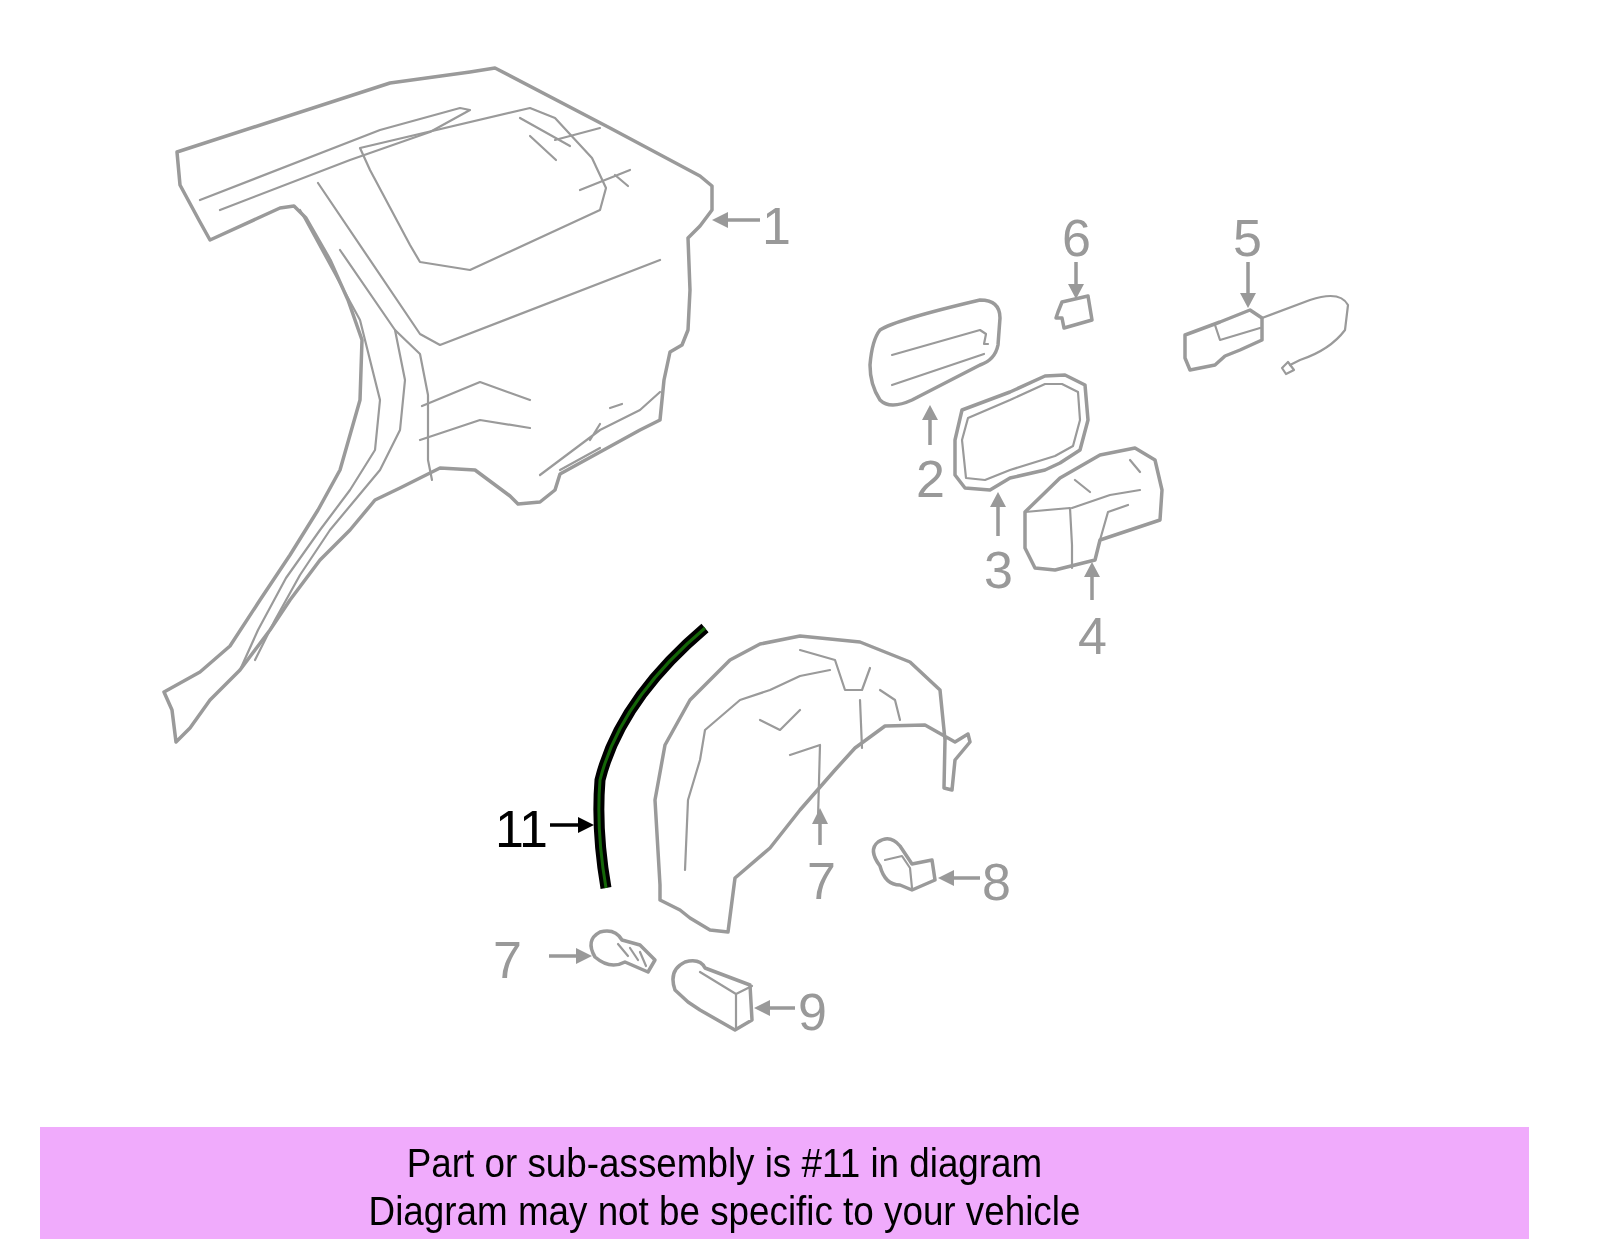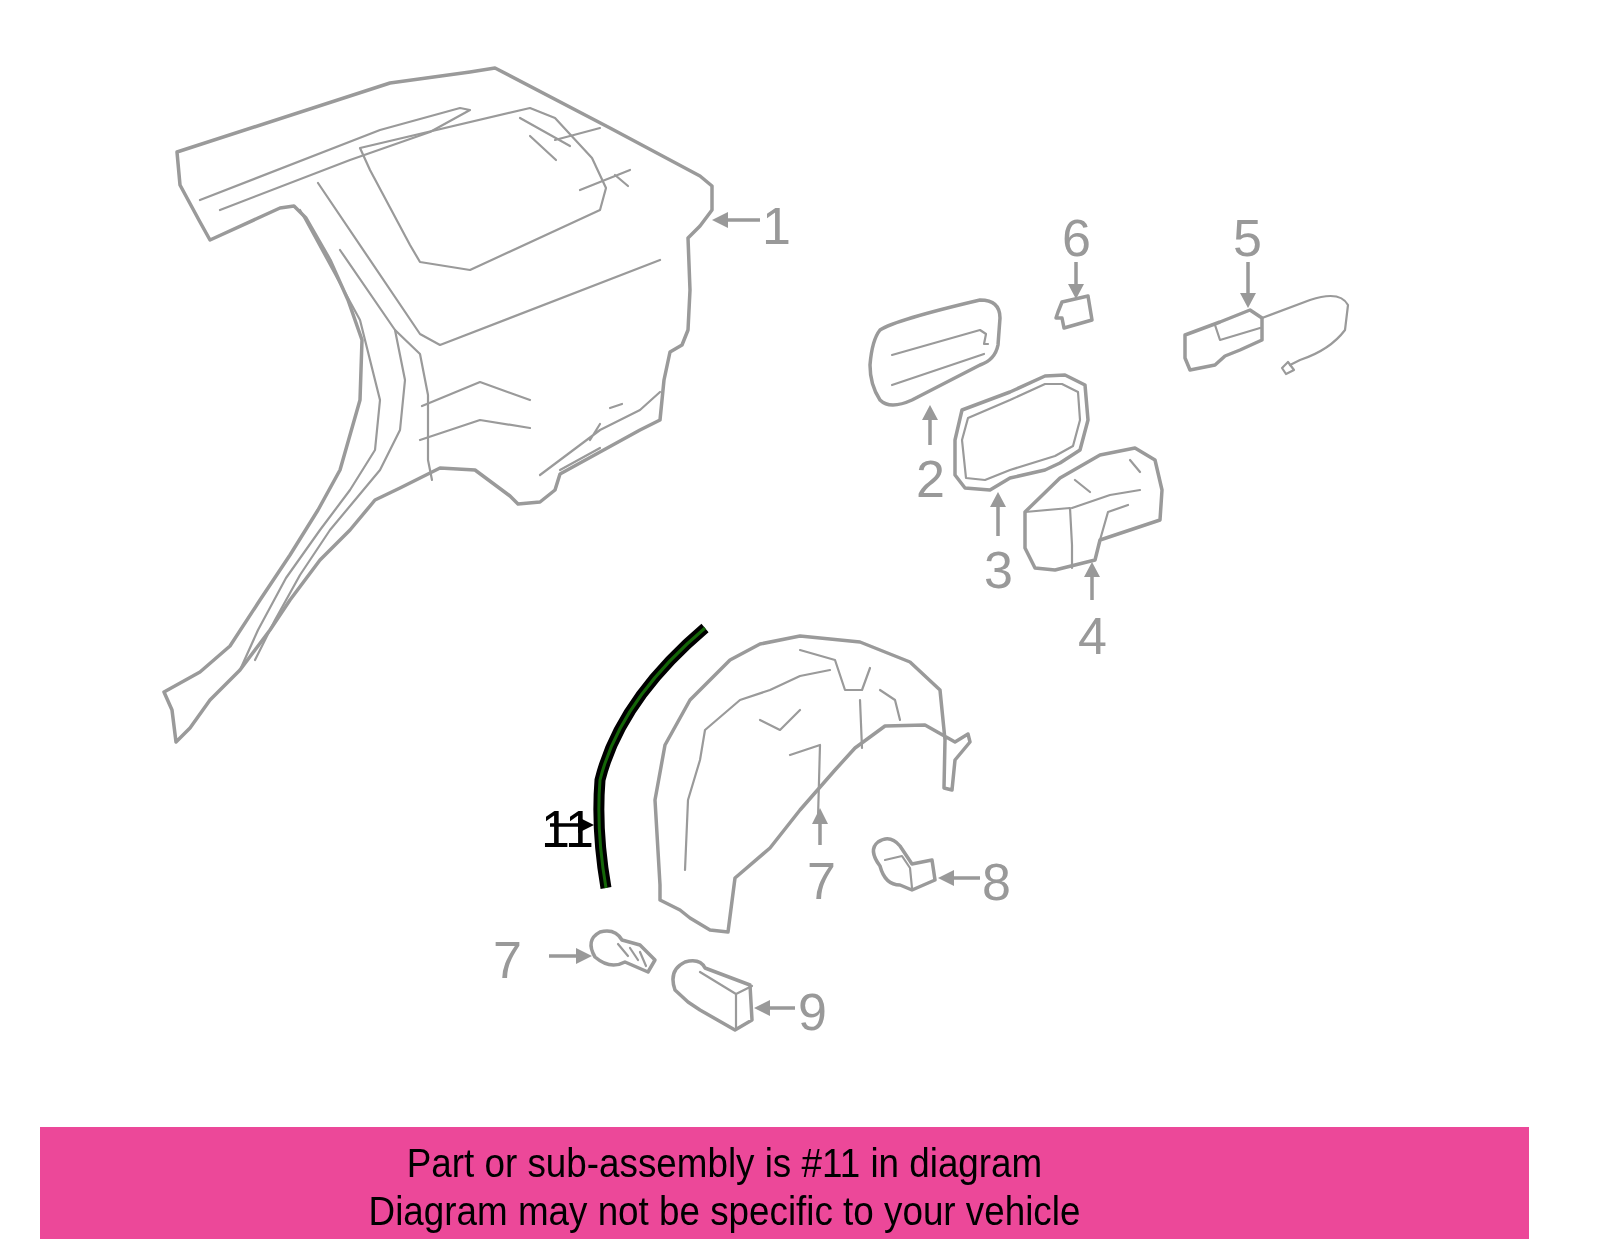--- a/index.html
+++ b/index.html
@@ -6,21 +6,21 @@
   body { width: 1600px; height: 1249px; position: relative; overflow: hidden; font-family: "Liberation Sans", sans-serif; }
   #diagram { position: absolute; left: 0; top: 0; width: 1600px; height: 1249px; }
   .part { fill: none; stroke: #9a9a9a; stroke-width: 3.5; stroke-linejoin: round; stroke-linecap: round; }
   .thin { fill: none; stroke: #9a9a9a; stroke-width: 2.2; stroke-linejoin: round; stroke-linecap: round; }
   .callout-label { position: absolute; font-size: 52px; line-height: 1; color: #999999; letter-spacing: -1px; }
   .callout-label.active { color: #000000; }
   .arrow line { stroke: #999999; stroke-width: 3.5; }
   .arrow polygon { fill: #999999; }
   .arrow.active line { stroke: #000000; }
   .arrow.active polygon { fill: #000000; }
-  #banner { position: absolute; left: 40px; top: 1127px; width: 1489px; height: 112px; background: #ec4899; color: #000; text-align: center; }
+  #banner { position: absolute; left: 40px; top: 1127px; width: 1489px; height: 112px; background: #f0abfc; color: #000; text-align: center; }
   #banner .line { position: absolute; left: 0; width: 1489px; font-size: 40px; line-height: 44px; transform: scaleX(0.92); }
   #banner .l1 { top: 14px; left: -60px; }
   #banner .l2 { top: 62px; left: -60px; }
 </style>
 </head>
 <body>
 
 <svg id="diagram" viewBox="0 0 1600 1249" xmlns="http://www.w3.org/2000/svg">
 
   <g>
@@ -136,18 +136,18 @@
 <div class="callout-label" style="left:762px;top:200px;">1</div>
 <div class="callout-label" style="left:916px;top:453px;">2</div>
 <div class="callout-label" style="left:984px;top:544px;">3</div>
 <div class="callout-label" style="left:1078px;top:610px;">4</div>
 <div class="callout-label" style="left:1233px;top:212px;">5</div>
 <div class="callout-label" style="left:1062px;top:212px;">6</div>
 <div class="callout-label" style="left:807px;top:855px;">7</div>
 <div class="callout-label" style="left:982px;top:856px;">8</div>
 <div class="callout-label" style="left:798px;top:986px;">9</div>
 <div class="callout-label" style="left:493px;top:934px;">7</div>
-<div class="callout-label active" style="left:495px;top:803px;margin-left:46px;">11</div>
+<div class="callout-label active" style="left:495px;top:803px;">11</div>
 
 <div id="banner">
   <div class="line l1">Part or sub-assembly is #11 in diagram</div>
   <div class="line l2">Diagram may not be specific to your vehicle</div>
 </div>
 
 </body></html>

